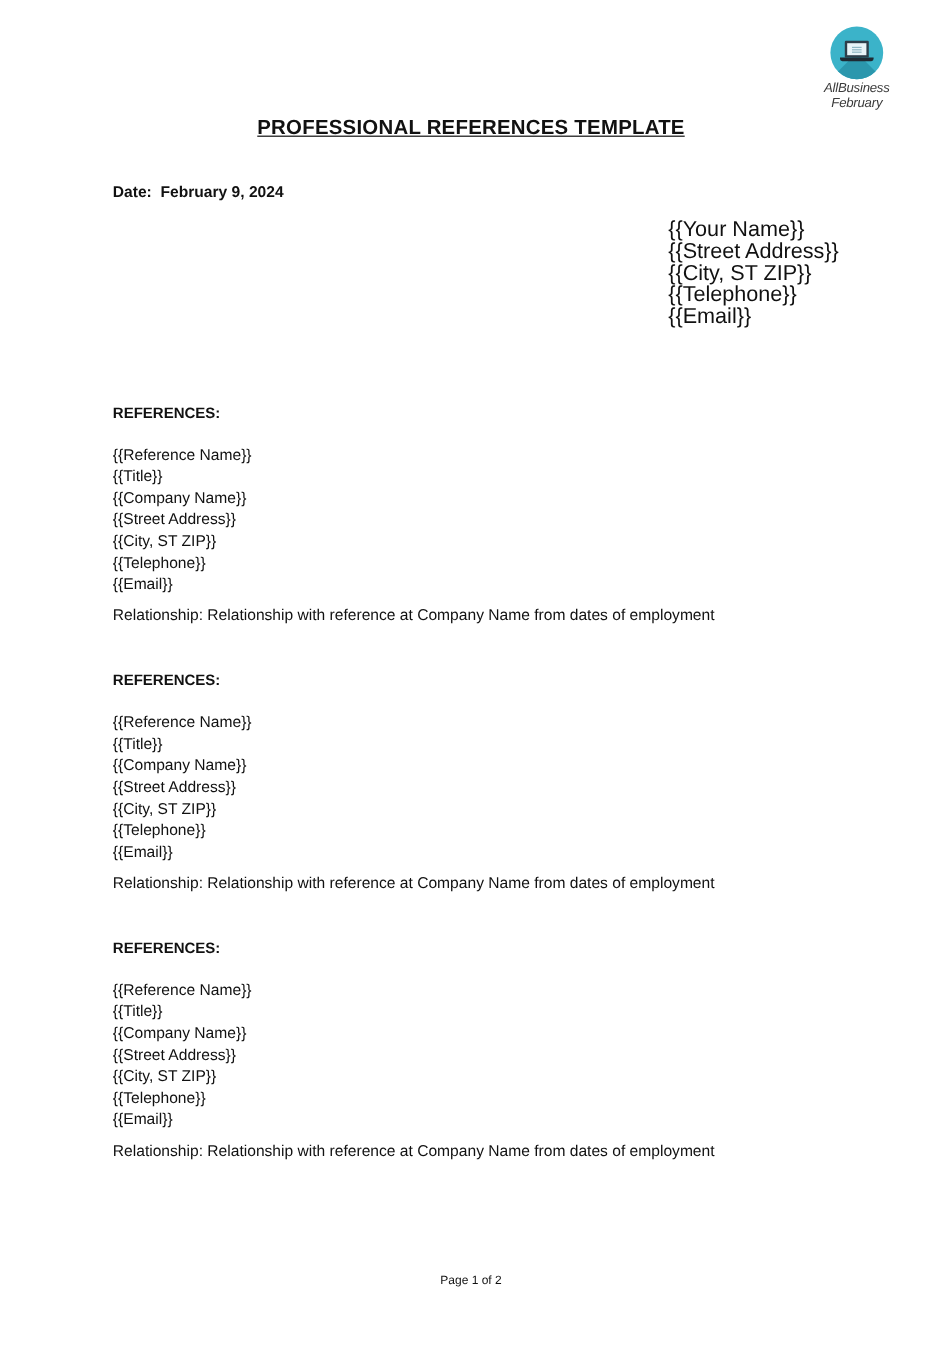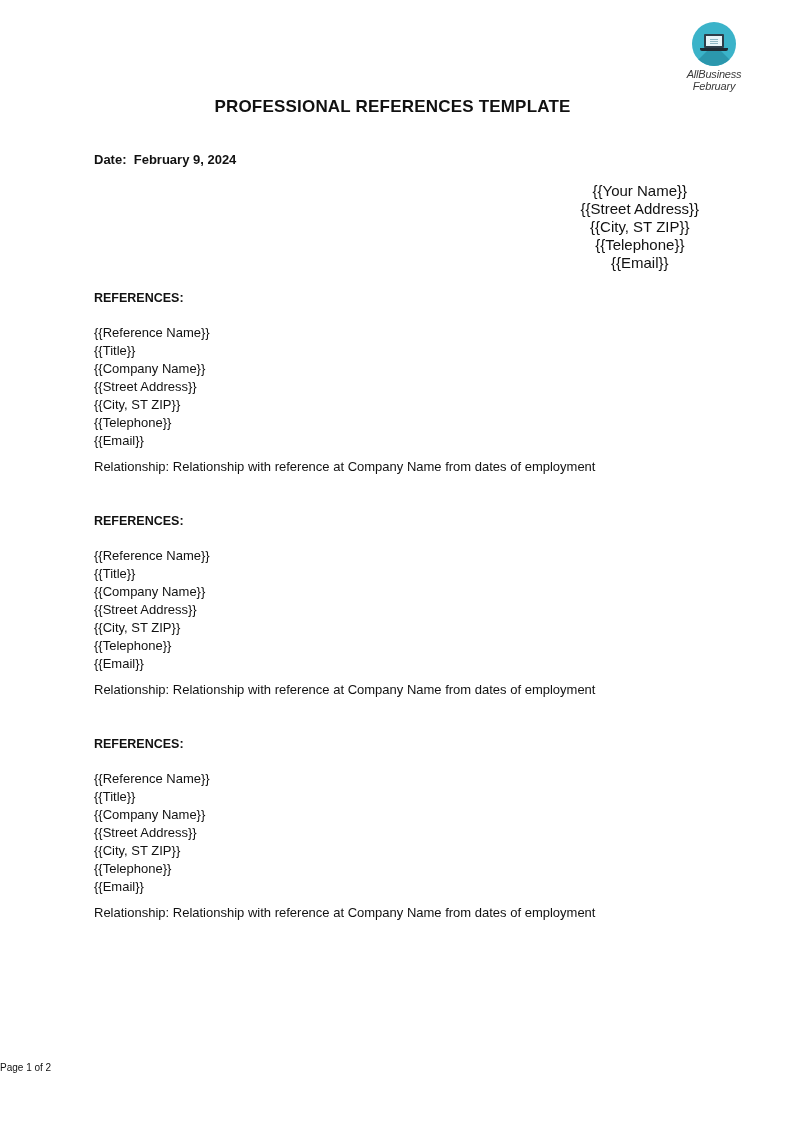--- a/index.html
+++ b/index.html
@@ -29,33 +29,33 @@
     position: absolute; left: 8px; top: 26px; width: 28px; height: 3px;
     background: #1f2a33; border-radius: 0 0 2px 2px;
   }
   .logo-text {
     font-size: 11px; line-height: 12px; color: #3a3a3a; margin-top: 2px;
     letter-spacing: -0.2px;
     font-style: italic;
   }
   .title {
     position: absolute; left: 0; width: 785px; top: 97px; text-align: center;
-    font-weight: bold; font-size: 17px; letter-spacing: 0.2px;
+    font-weight: bold; font-size: 17px; letter-spacing: 0.2px; text-decoration: underline;
   }
   .date { position: absolute; left: 94px; top: 152px; font-size: 13px; }
   .sender {
-    position: absolute; right: 94px; top: 182px; text-align: center;
-    font-size: 15px; line-height: 18px;
+    position: absolute; right: 94px; top: 182px; text-align: left;
+    font-size: 18px; line-height: 18px;
   }
   .ref-block { position: absolute; left: 94px; font-size: 13px; }
-  .ref-heading { font-weight: bold; font-size: 12.5px; height: 18px; line-height: 18px; }
+  .ref-heading { font-weight: bold; font-size: 12.5px; height: 18px; line-height: 18px; margin-top: 46px; }
   .ref-lines { margin-top: 17px; line-height: 18px; }
   .ref-relationship { margin-top: 8px; line-height: 18px; text-align: right; }
   .footer {
-    position: absolute; left: 0; width: 785px; top: 1062px; text-align: left;
+    position: absolute; left: 0; width: 785px; top: 1062px; text-align: center;
     font-size: 10px;
   }
 </style>
 </head>
 <body>
 
 <div class="logo">
   <div class="logo-circle">
     <div class="logo-shadow"></div>
     <div class="laptop-screen">

